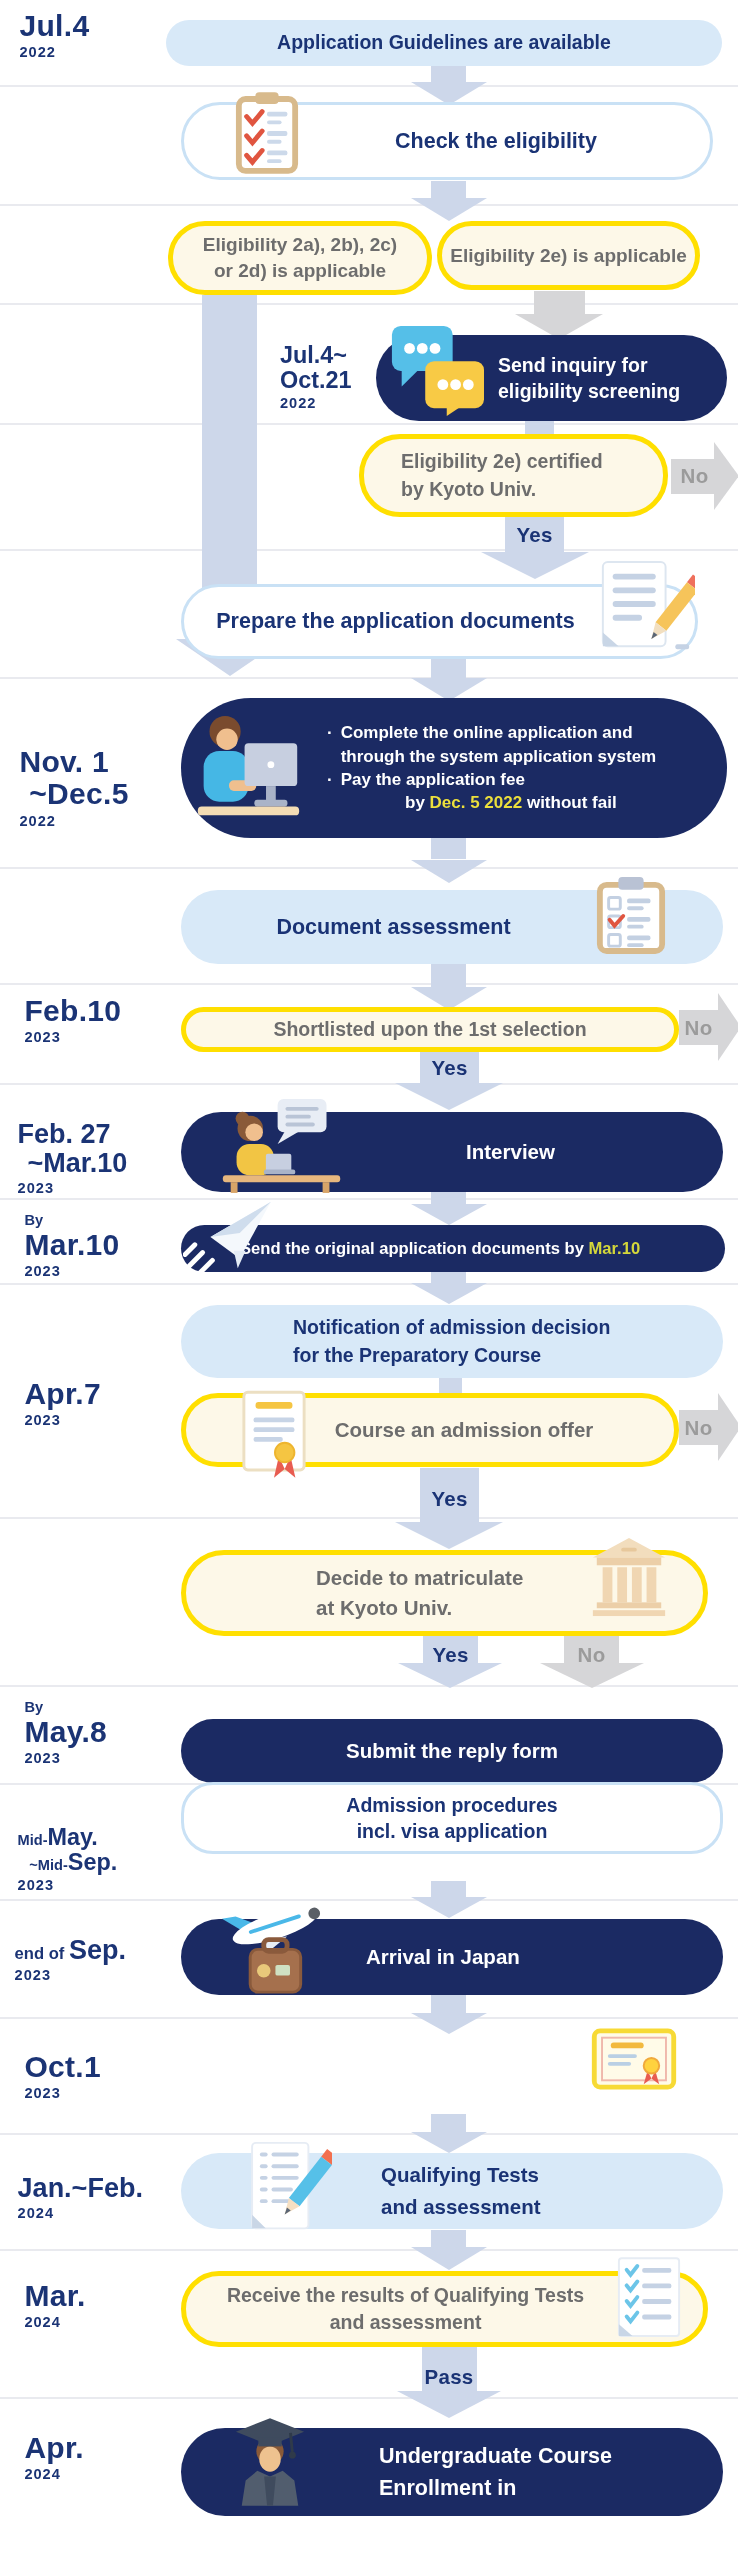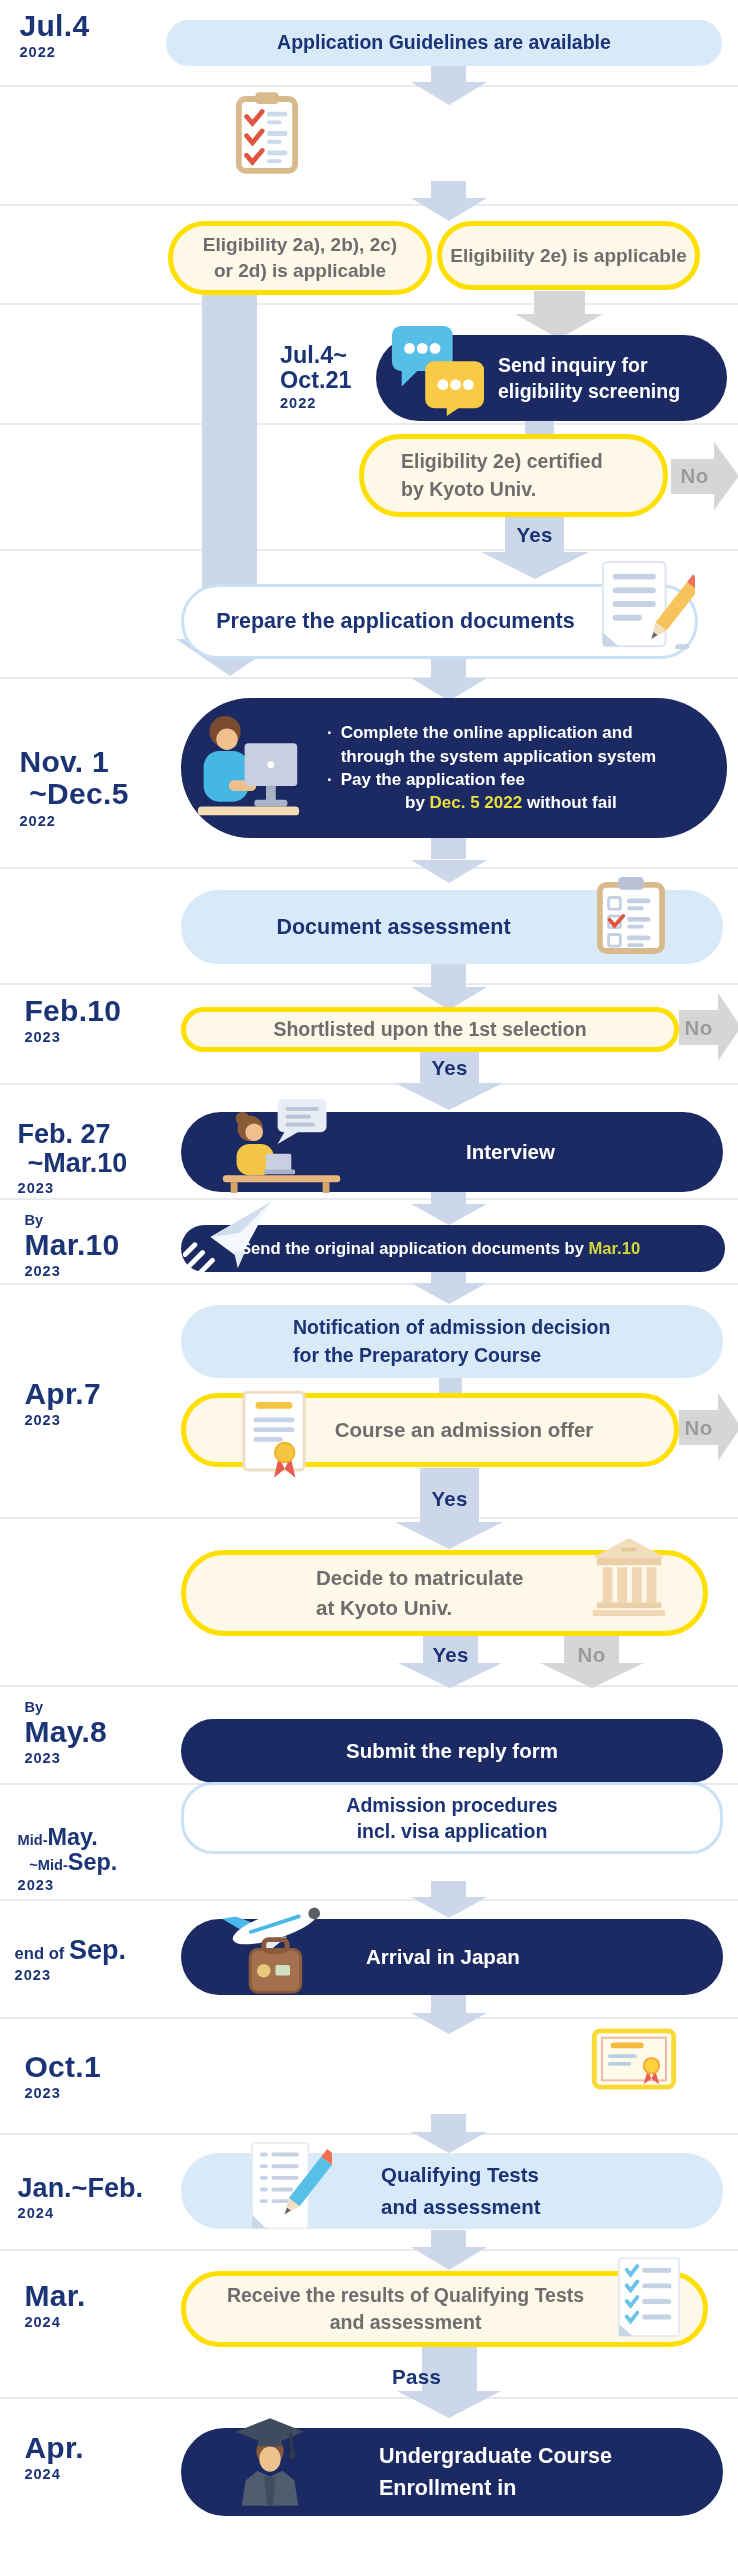--- a/index.html
+++ b/index.html
@@ -62,20 +62,23 @@
   <div class="date" style="left:19.5px;top:9.8px">
     <div class="d-big">Jul.4</div>
     <div class="d-year">2022</div>
   </div>
   <div class="box blue center t20" style="left:166px;top:19.5px;width:556px;height:46px;border-radius:23.4px">
     <div>Application Guidelines are available</div>
   </div>
   <div class="vbar" style="left:431px;top:64px;width:35px;height:17.6px"></div>
   <div class="vhead" style="left:411px;top:82px;border-left:38px solid transparent;border-right:38px solid transparent;border-top:23.4px solid #cdd7ea"></div>
 
+  <div class="box whitebox center t22" style="left:181px;top:102px;width:532px;height:78px;border-radius:41px;padding-left:98px">
+    <div>Check the eligibility</div>
+  </div>
   <svg class="icon" style="left:234px;top:90px" width="66" height="86" viewBox="0 0 68 88">
     <rect x="5" y="9" width="58" height="74" rx="7" fill="#fff" stroke="#d8ba8c" stroke-width="6"></rect>
     <rect x="22" y="2" width="24" height="12" rx="4" fill="#d8ba8c"></rect>
     <path d="M13 27 l6 7 l10 -12" stroke="#e05540" stroke-width="5" fill="none" stroke-linecap="round"></path>
     <rect x="34" y="22" width="21" height="5" rx="2" fill="#ccd9ea"></rect>
       <rect x="34" y="31" width="15" height="4" rx="2" fill="#ccd9ea"></rect>
     <path d="M13 47 l6 7 l10 -12" stroke="#e05540" stroke-width="5" fill="none" stroke-linecap="round"></path>
     <rect x="34" y="42" width="21" height="5" rx="2" fill="#ccd9ea"></rect>
       <rect x="34" y="51" width="15" height="4" rx="2" fill="#ccd9ea"></rect>
     <path d="M13 67 l6 7 l10 -12" stroke="#e05540" stroke-width="5" fill="none" stroke-linecap="round"></path>
@@ -435,21 +438,21 @@
         <path d="M12 62 l4 5 l7 -9"></path>
     </g>
     <g fill="#c5d2e4">
       <rect x="28" y="12" width="30" height="5" rx="2"></rect>
         <rect x="28" y="28" width="30" height="5" rx="2"></rect>
       <rect x="28" y="44" width="30" height="5" rx="2"></rect>
         <rect x="28" y="60" width="30" height="5" rx="2"></rect>
     </g>
   </svg>
   <div class="vbar" style="left:422px;top:2347px;width:55px;height:44px"></div>
-  <div class="branch-label" style="left:392px;top:2365px;width:78px;text-align:left">Pass</div>
+  <div class="branch-label" style="left:410px;top:2365px;width:78px;text-align:center">Pass</div>
   <div class="vhead" style="left:397px;top:2391px;border-left:52px solid transparent;border-right:52px solid transparent;border-top:27px solid #cdd7ea"></div>
 
   <div class="date" style="left:24.4px;top:2432px">
     <div class="d-big">Apr.</div>
     <div class="d-year">2024</div>
   </div>
   <div class="box navy t22" style="left:181px;top:2428px;width:542px;height:88px;border-radius:44px;padding-left:198px;line-height:1.5">
     <div>Undergraduate Course</div>
     <div>Enrollment in</div>
   </div>

